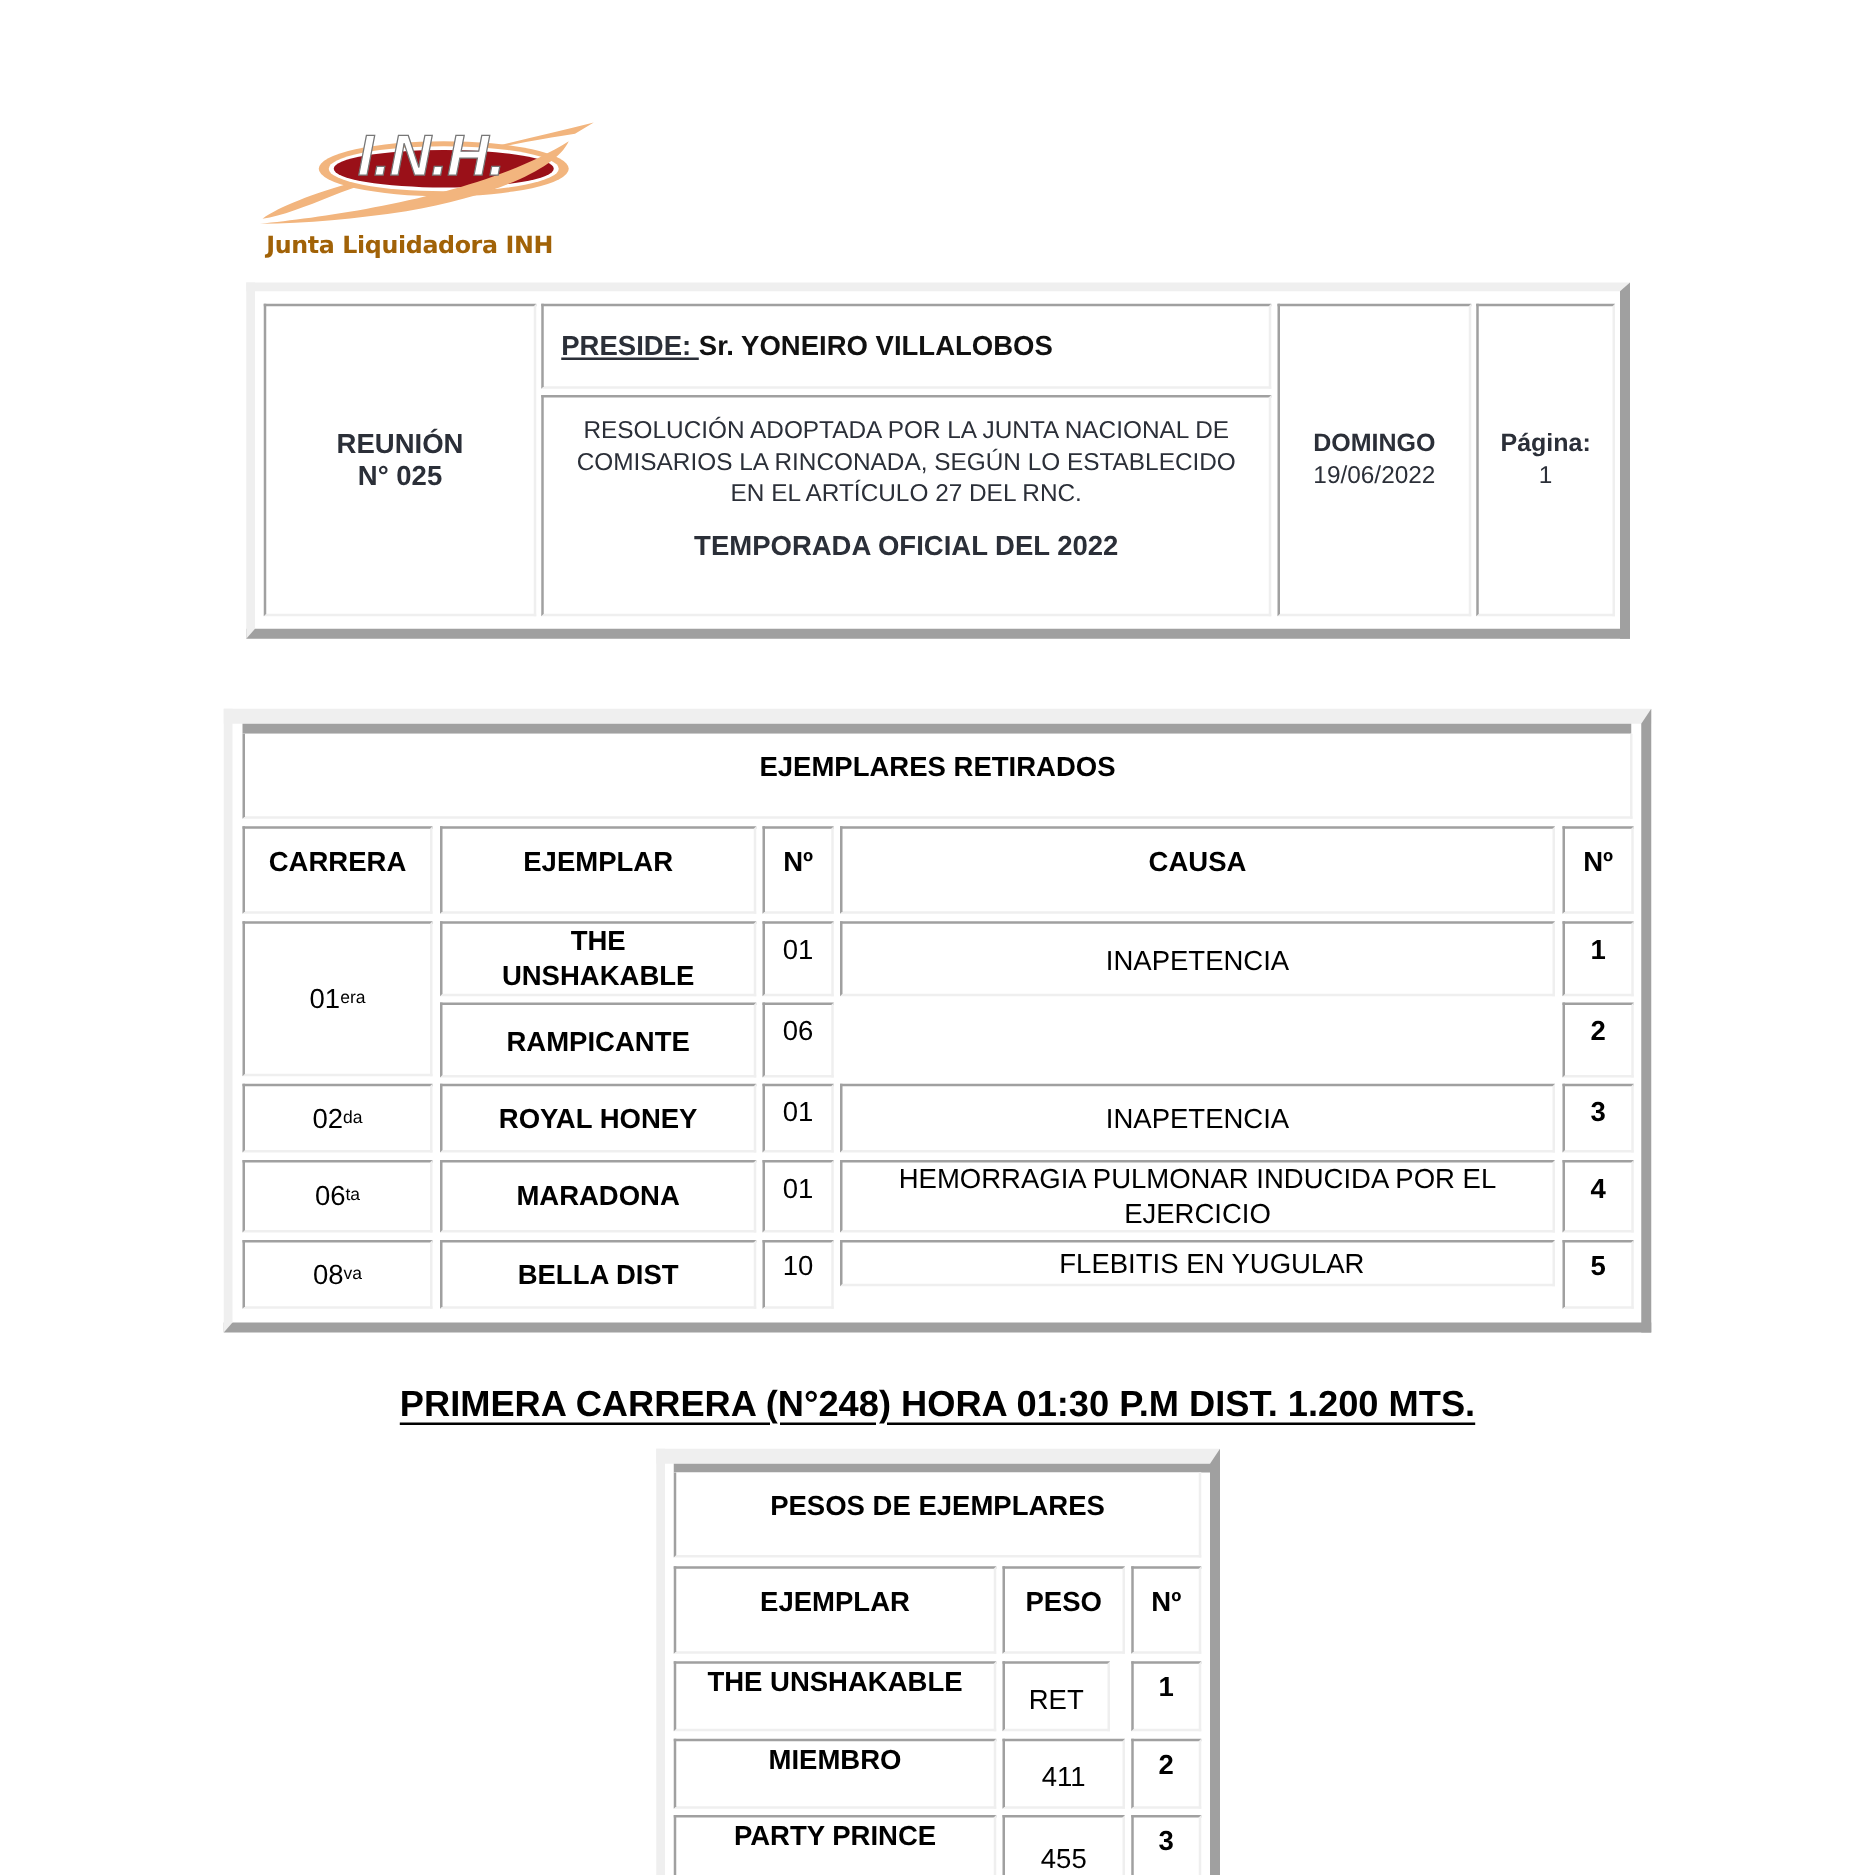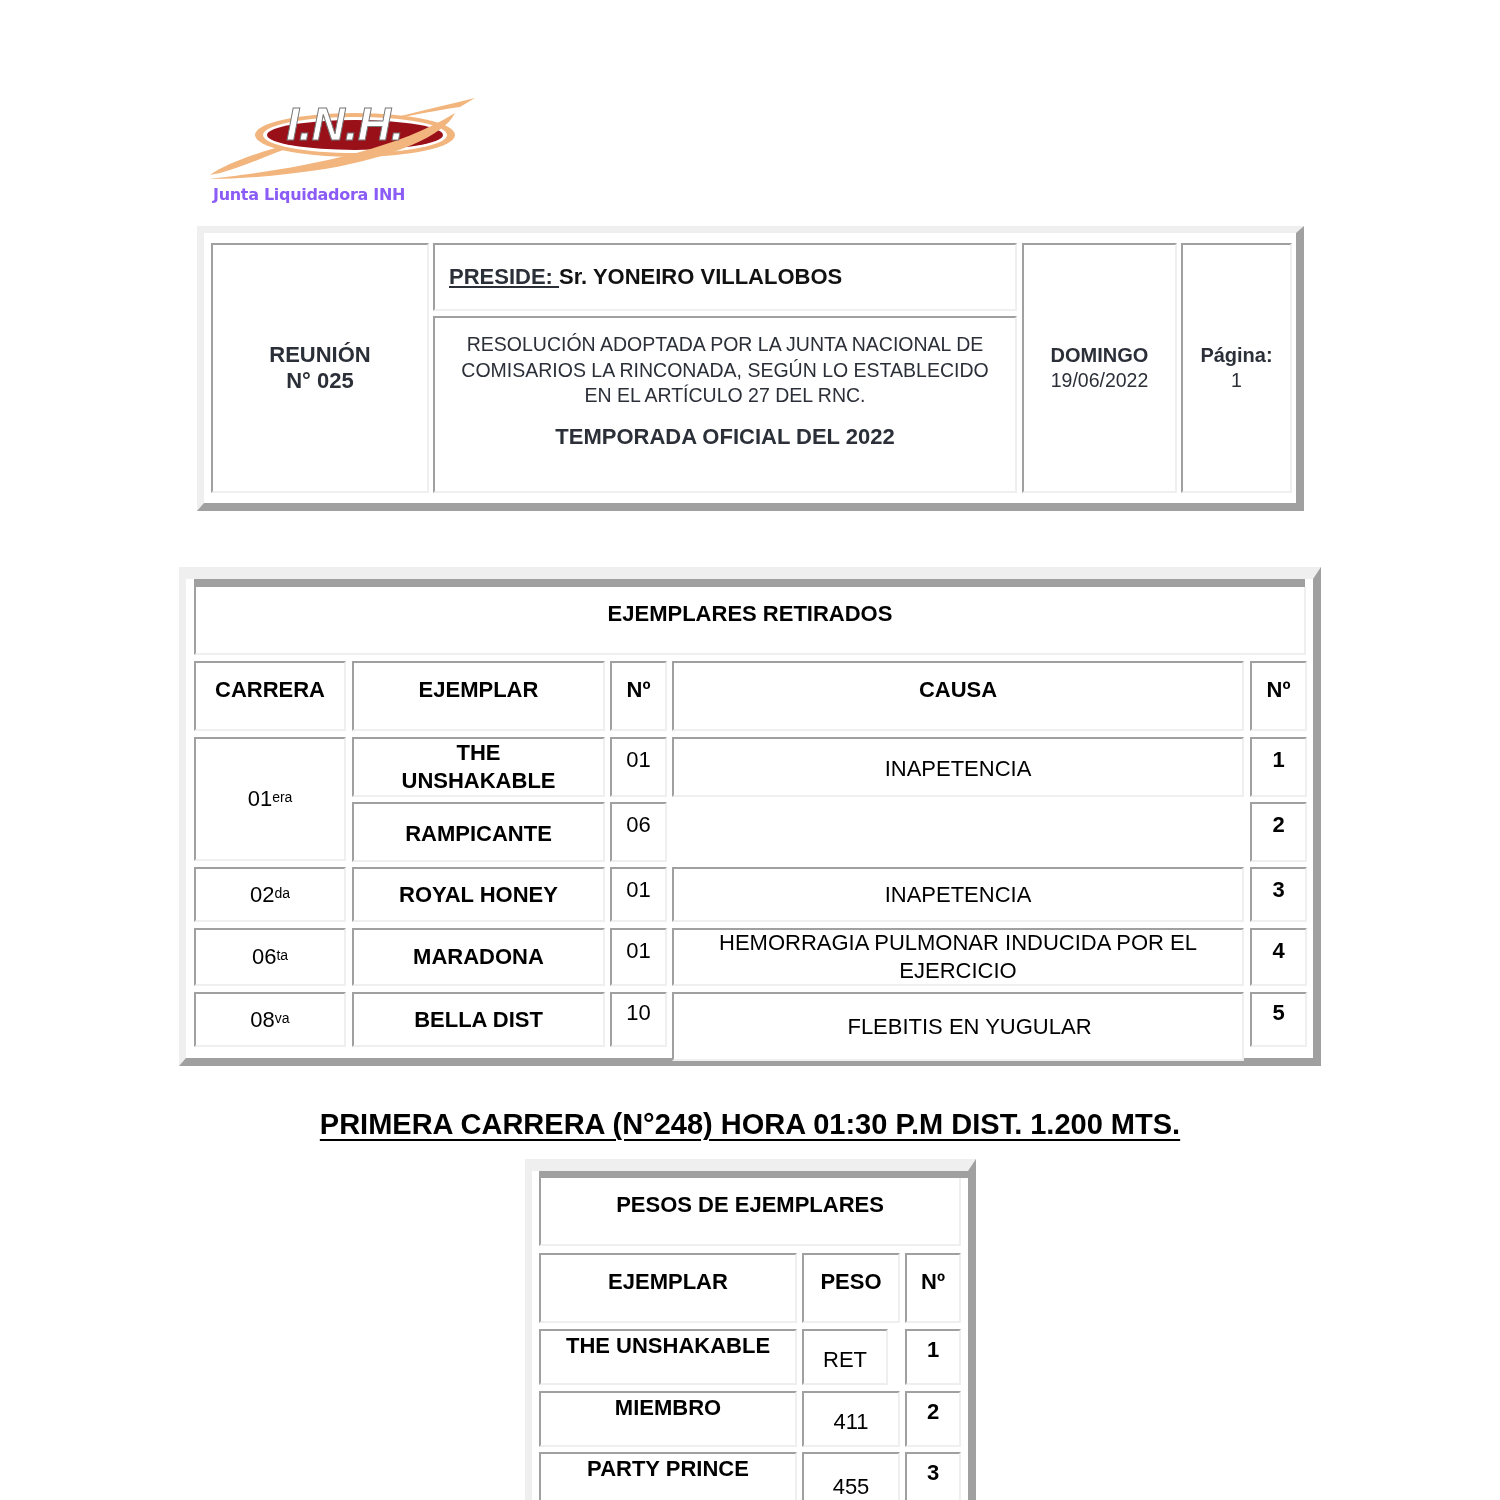--- a/index.html
+++ b/index.html
@@ -2,21 +2,21 @@
 <html><head>
 <meta charset="utf-8">
 <style>
   * { box-sizing: border-box; margin: 0; padding: 0; }
   html, body { width: 1500px; height: 1500px; background: #ffffff; overflow: hidden; }
   body { position: relative; font-family: "Liberation Sans", sans-serif; color: #000; }
 
   
   .logo { position: absolute; left: 205px; top: 95px; width: 280px; height: 120px; }
   .logo svg { position: absolute; left: 0; top: 0; }
-  .logo-caption { position: absolute; left: 8px; top: 90px; font-family: "DejaVu Sans", sans-serif; font-weight: bold; font-size: 16px; color: #8b5cf6; letter-spacing: -0.3px; white-space: nowrap; }
+  .logo-caption { position: absolute; left: 8px; top: 90px; font-family: "DejaVu Sans", sans-serif; font-weight: bold; font-size: 19px; color: #a16207; letter-spacing: -0.3px; white-space: nowrap; }
 
   
   .frame {
     position: absolute;
     background: #ffffff;
     border-top: 7px solid #efefef;
     border-left: 7px solid #efefef;
     border-right: 8px solid #a0a0a0;
     border-bottom: 8px solid #a0a0a0;
   }
@@ -181,21 +181,21 @@
   <div class="cell" style="left:8px;top:413px;width:152px;height:55px;font-size:22px;">
     <span>08</span>
       <span class="sup">va</span>
   </div>
   <div class="cell bold" style="left:166px;top:413px;width:253px;height:55px;font-size:22px;">
       <span>BELLA DIST</span>
     </div>
   <div class="cell top-cell" style="left:424px;top:413px;width:57px;height:55px;font-size:22px;padding-top:6px;">
       <span>10</span>
     </div>
-  <div class="cell" style="left:486px;top:413px;width:572px;height:69px;font-size:22px;padding-left:23px;">
+  <div class="cell" style="left:486px;top:413px;width:572px;height:37px;font-size:22px;padding-left:23px;">
       <span>FLEBITIS EN YUGULAR</span>
     </div>
   <div class="cell top-cell bold" style="left:1064px;top:413px;width:57px;height:55px;font-size:22px;padding-top:6px;">
       <span>5</span>
     </div>
 </div>
 
 <div class="race-title">PRIMERA CARRERA (N°248) HORA 01:30 P.M DIST. 1.200 MTS.</div>
 
 <div class="frame" id="pesos">

